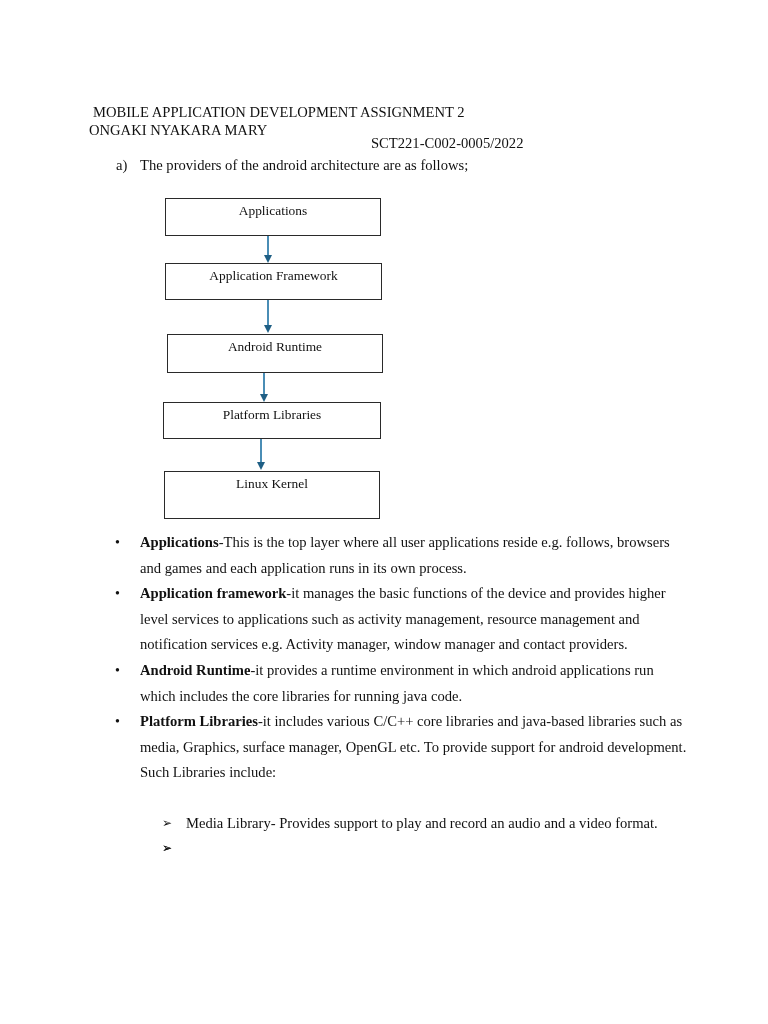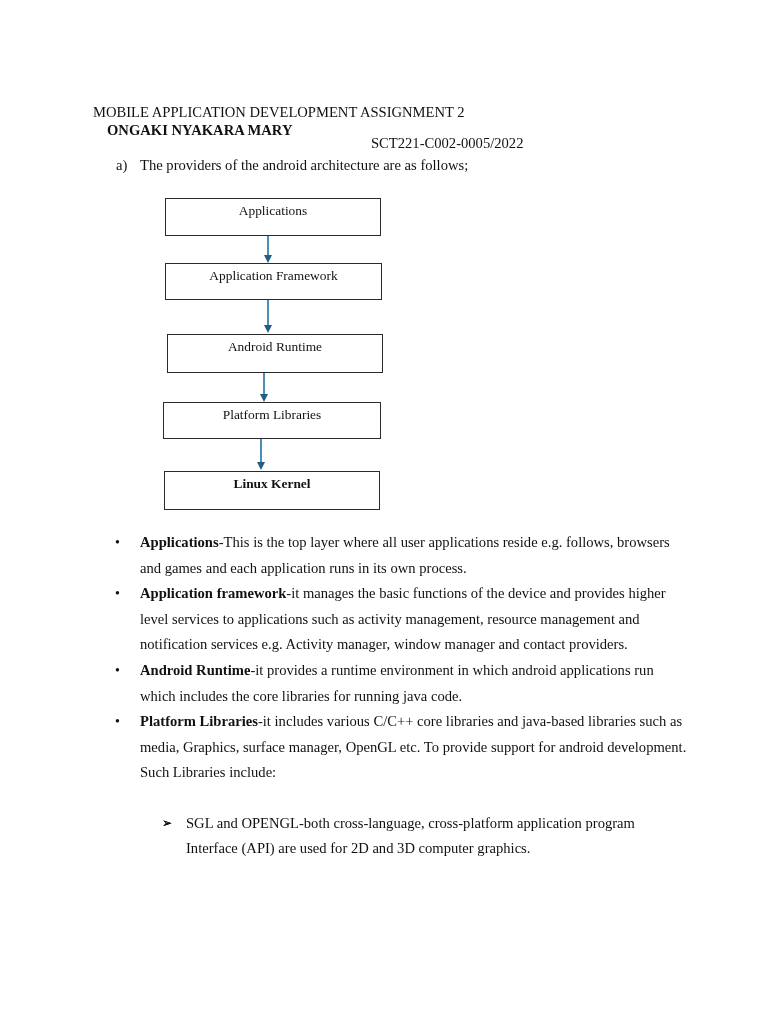--- a/index.html
+++ b/index.html
@@ -11,21 +11,21 @@
     width: 768px;
     height: 1024px;
     position: relative;
     overflow: hidden;
     font-family: "Liberation Serif", "DejaVu Serif", serif;
     color: #111111;
     font-size: 14.6px;
   }
   .abs { position: absolute; white-space: nowrap; }
   .title { left: 93px; top: 104px; }
-  .author { left: 107px; top: 122px; font-weight: bold; }
+  .author { left: 89px; top: 122px; }
   .regno { left: 371px; top: 122px; margin-top: 13px; }
   .item-a-marker { left: 116px; top: 157px; }
   .item-a-text { left: 140px; top: 157px; }
 
   .box {
     position: absolute;
     border: 1.3px solid #2a2a2a;
     box-sizing: border-box;
     background: #fff;
     text-align: center;
@@ -110,21 +110,21 @@
   </div>
   <div class="arrow" style="left:263px; top:373px; height:21px;"></div>
   <div class="arrow-head" style="left:260px; top:394px;"></div>
 
   <div class="box" style="left:163px; top:402px; width:218px; height:37px;">
     <span>Platform Libraries</span>
   </div>
   <div class="arrow" style="left:260px; top:439px; height:23px;"></div>
   <div class="arrow-head" style="left:257px; top:462px;"></div>
 
-  <div class="box" style="left:164px; top:471px; width:216px; height:39px;font-weight:bold;">
+  <div class="box" style="left:164px; top:471px; width:216px; height:48px;">
     <span>Linux Kernel</span>
   </div>
 </div>
 
 <div class="bullets">
   <div class="bullet-row">
     <span class="bullet-dot">•</span>
     <b>Applications</b><span>-This is the top layer where all user applications reside e.g. follows, browsers and games and each application runs in its own process.</span>
   </div>
   <div class="bullet-row">
@@ -137,21 +137,21 @@
   </div>
   <div class="bullet-row">
     <span class="bullet-dot">•</span>
     <b>Platform Libraries</b><span>-it includes various C/C++ core libraries and java-based libraries such as media, Graphics, surface manager, OpenGL etc. To provide support for android development. Such Libraries include:</span>
   </div>
 </div>
 
 <div class="sub-list">
   <div class="sub-row">
     <span class="sub-arrow">➢</span>
+    <span>Media Library- Provides support to play and record an audio and a video format.</span>
   </div>
   <div class="sub-row">
     <span class="sub-arrow">➢</span>
   </div>
   <div class="sub-row">
     <span class="sub-arrow">➢</span>
-    <span>SGL and OPENGL-both cross-language, cross-platform application program Interface (API) are used for 2D and 3D computer graphics.</span>
   </div>
 </div>
 
 </body></html>

